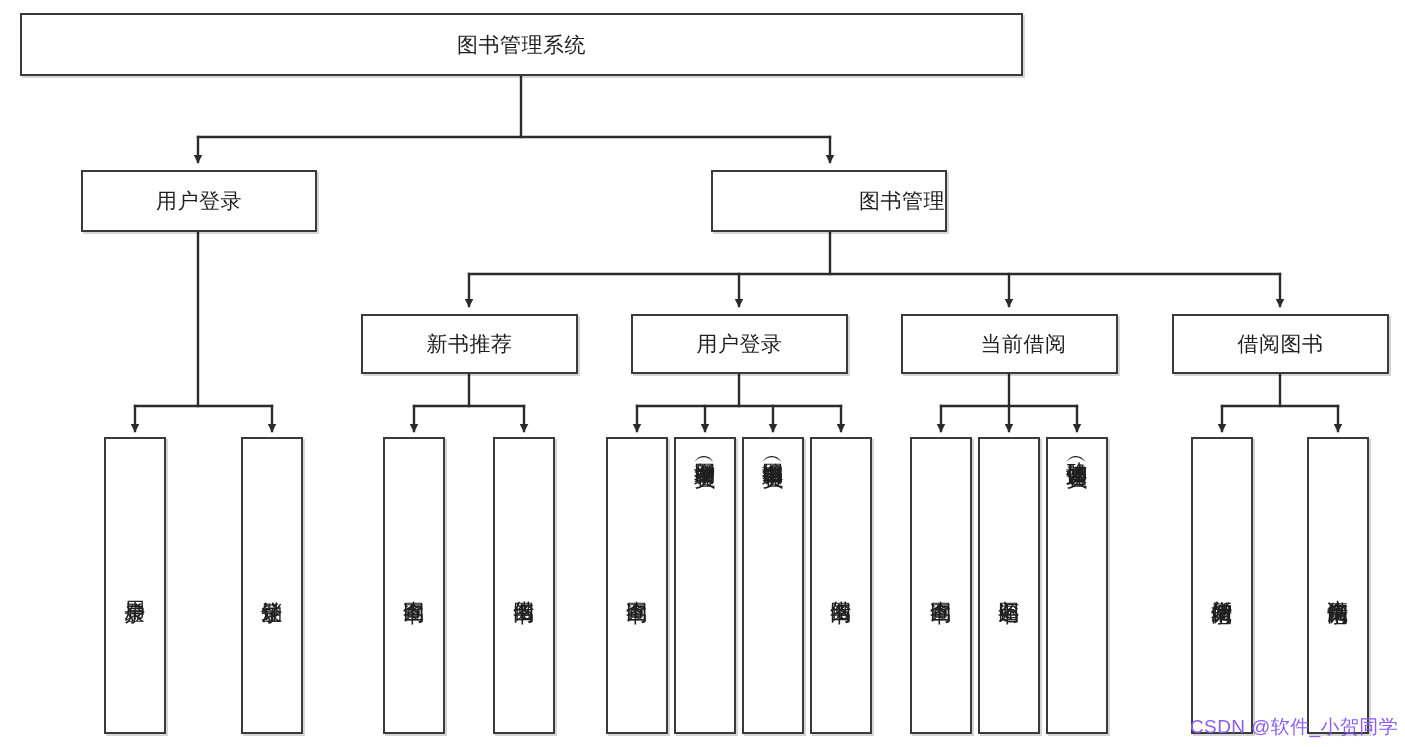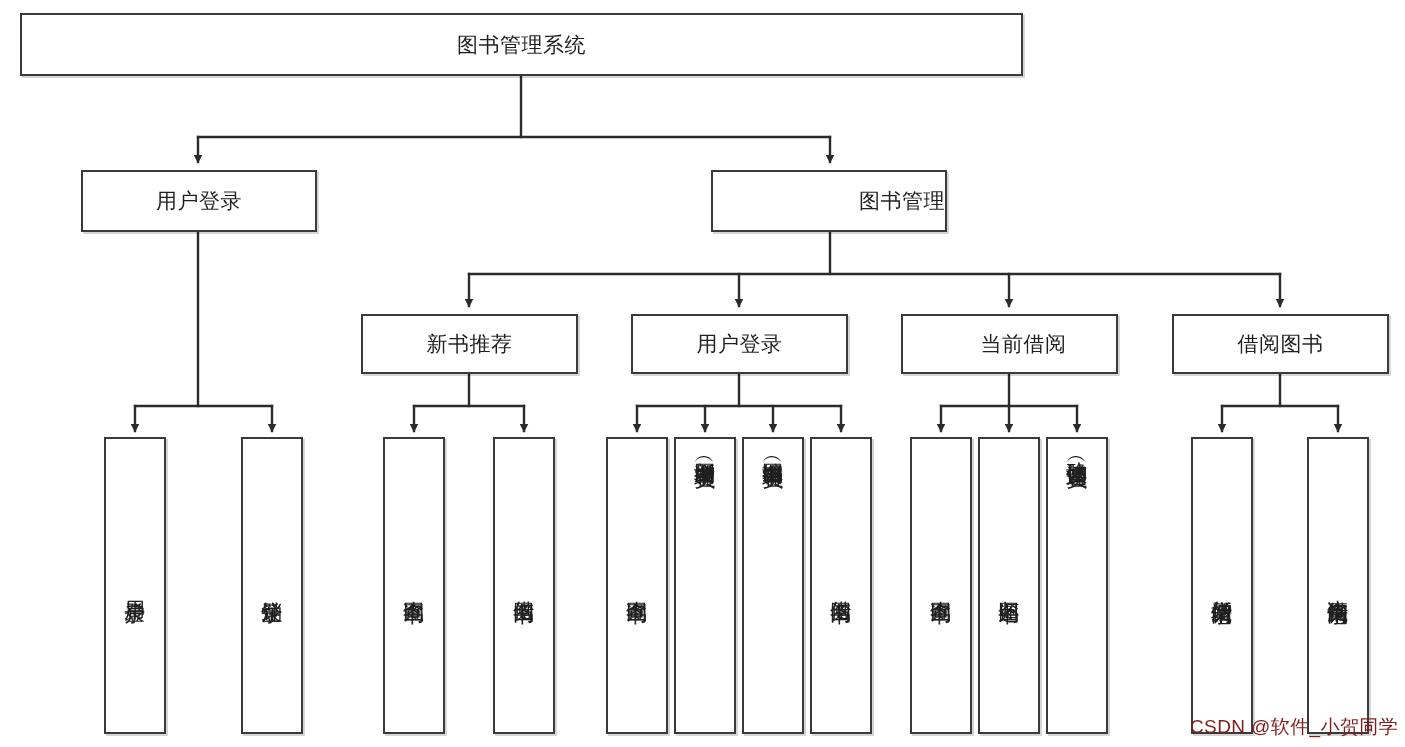--- a/index.html
+++ b/index.html
@@ -53,21 +53,21 @@
   .node-box.vertical {
     align-items: flex-start;
     padding-top: 6px;
   }
   .node-box.vertical.centered {
     align-items: center;
     padding-top: 0;
   }
   .watermark {
     position: absolute;
-    color: #7f1d1d;
+    color: #8b5cf6;
     font-size: 19px;
     white-space: nowrap;
     letter-spacing: 0.4px;
     pointer-events: none;
   }
 </style>
 </head>
 <body>
 
 <div id="diagram-root">

